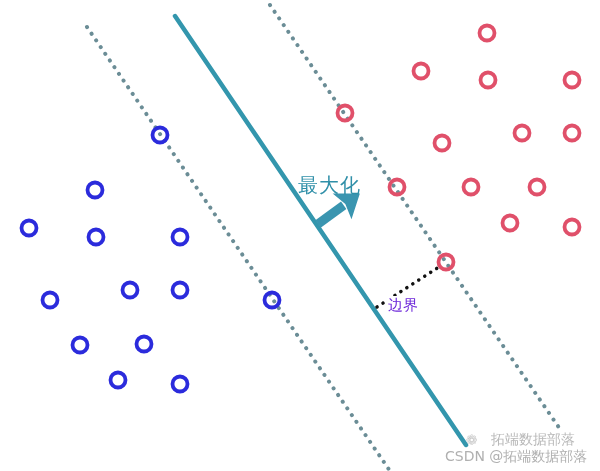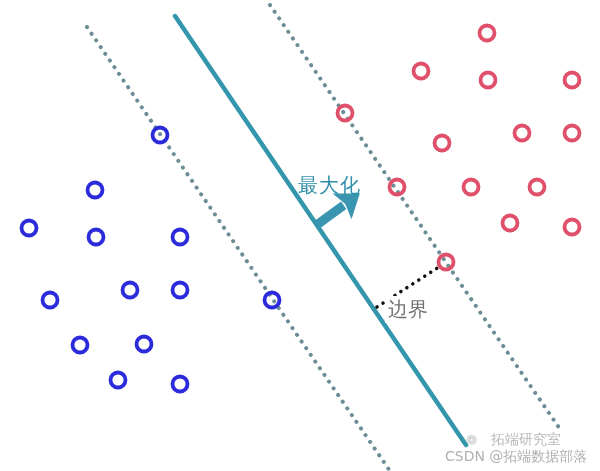--- a/index.html
+++ b/index.html
@@ -5,21 +5,21 @@
     html, body { margin: 0; padding: 0; background: #ffffff; }
     body { width: 600px; height: 471px; overflow: hidden; position: relative; font-family: "DejaVu Sans", sans-serif; }
     #canvas { position: absolute; left: 0; top: 0; }
     .label-max {
       position: absolute; left: 298px; top: 158px;
       font-family: "DejaVu Serif", serif; font-weight: normal; font-size: 20px;
       color: #2f8fa8; letter-spacing: 1px; margin-top: 14px;
     }
     .label-margin {
       position: absolute; left: 385px; top: 296px;
-      font-family: "DejaVu Sans", sans-serif; font-size: 20px; color: #737373;
+      font-family: "DejaVu Sans", sans-serif; font-size: 15px; color: #6d28d9;
       background: #ffffff; padding: 0 3px;
     }
     .wm1 {
       position: absolute; left: 491px; top: 431px;
       font-size: 14px; color: #b8b8b8;
     }
     .wm-icon {
       position: absolute; left: 466px; top: 432px;
       font-size: 14px; color: #c8c8c8;
     }
@@ -70,14 +70,14 @@
       <circle cx="510" cy="223" r="7.5" fill="none" stroke="#e0506a" stroke-width="3.8"></circle>
       <circle cx="572" cy="227" r="7.5" fill="none" stroke="#e0506a" stroke-width="3.8"></circle>
       <circle cx="446" cy="262" r="7.5" fill="none" stroke="#e0506a" stroke-width="3.8"></circle>
     </g>
 </svg>
 
 <div class="label-max">最大化</div>
 <div class="label-margin">边界</div>
 
 <div class="wm-icon">❁</div>
-<div class="wm1">拓端研究室</div>
+<div class="wm1">拓端数据部落</div>
 <div class="wm2">CSDN @拓端数据部落</div>
 
 </body></html>

